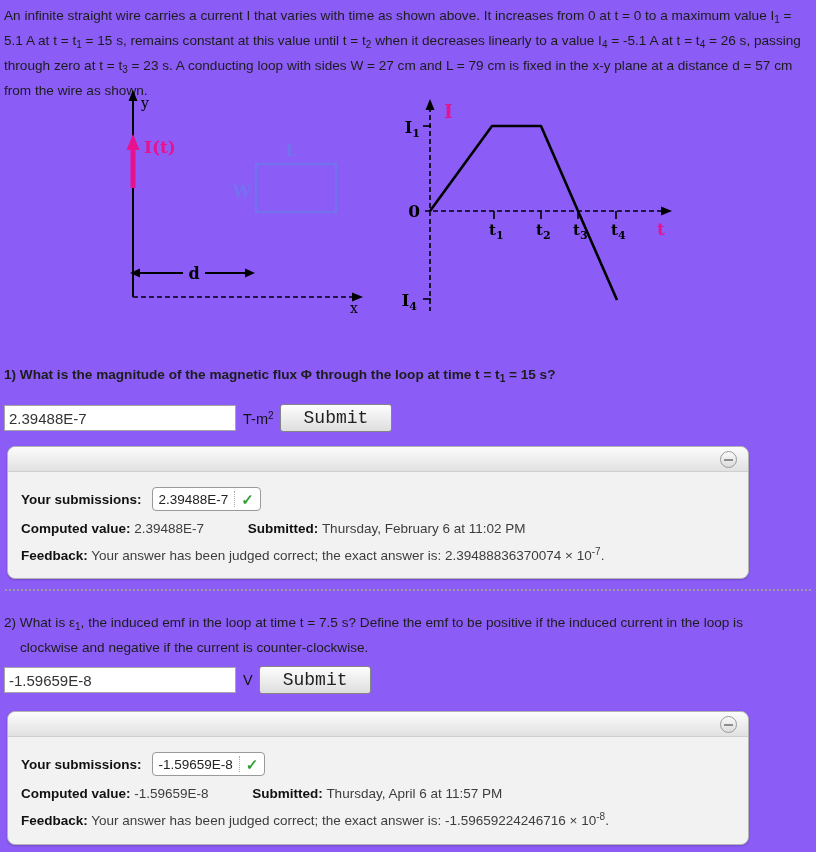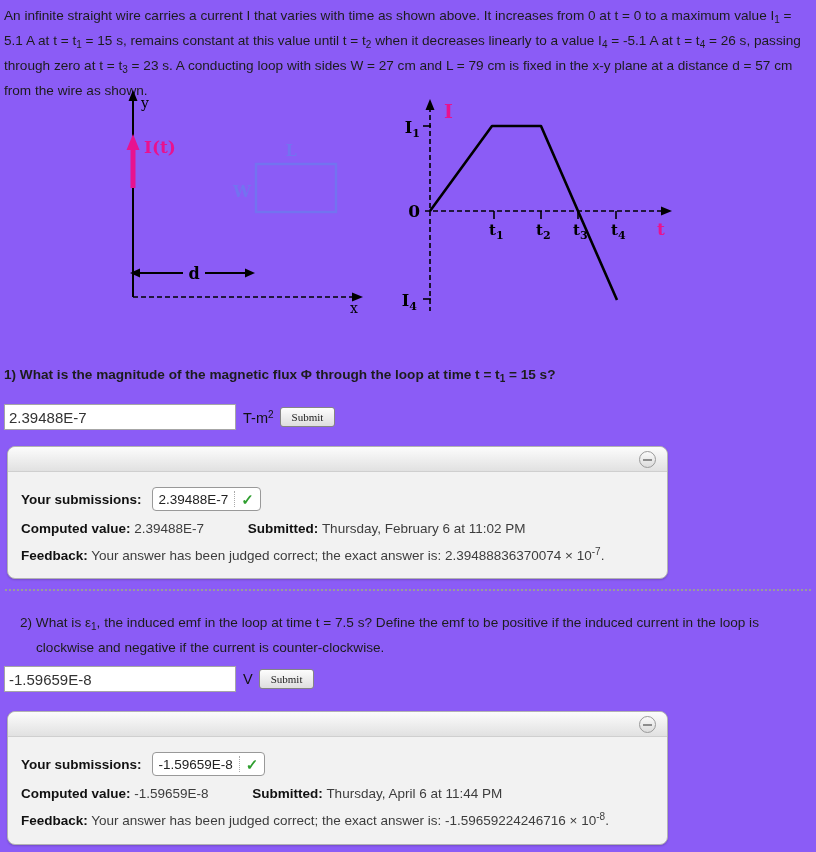--- a/index.html
+++ b/index.html
@@ -13,36 +13,36 @@
 
   #problem { position:absolute; left:4px; top:5px; width:806px;
     font-size:13.6px; line-height:21px; color:#1c1c1c; }
 
   .fig { position:absolute; }
   #fig-wire  { left:125px; top:90px; }
   #fig-graph { left:383px; top:93px; }
 
   .qtext { position:absolute; left:4px; font-size:13.6px; line-height:21px; color:#1c1c1c; }
   #q1-text { top:364px; width:800px;font-weight:bold; }
-  #q2-text { top:612px; width:788px; padding-left:16px; text-indent:-16px;margin-left:16px; }
+  #q2-text { top:612px; width:788px; padding-left:16px; text-indent:-16px; }
 
   .answer-row { position:absolute; left:4px; display:flex; align-items:center; }
   #q1-row { top:404px; } #q2-row { top:666px; }
   .answer-input {
     width:232px; height:26px; border:1px solid #a6a6a6; background:#fff;
     font-family:"Liberation Sans", sans-serif; font-size:15px; color:#333; padding:0 4px;
   }
   .unit { font-size:14.5px; color:#111; margin:0 6px 0 7px; white-space:nowrap; }
   .submit-btn {
-    font-family:Liberation Serif, serif; font-size:11px; color:#222;
-    padding:3px 11px; border:1px solid #858585; border-radius:3px;
+    font-family:Liberation Mono, monospace; font-size:18px; color:#222;
+    padding:3px 23px; border:1px solid #858585; border-radius:3px;
     background:linear-gradient(#fdfdfd,#dedede); cursor:pointer;
   }
 
-  .panel { position:absolute; left:7px; width:661px;
+  .panel { position:absolute; left:7px; width:742px;
     border:1px solid #b3b3b3; border-radius:8px; background:#f2f2f2;
     box-shadow:0 1px 2px rgba(0,0,0,.18); }
   #panel1 { top:446px; height:133px; }
   #panel2 { top:711px; height:134px; }
   .panel-header { position:relative; height:25px;
     background:linear-gradient(#fcfcfc,#e1e1e1);
     border-bottom:1px solid #cfcfcf; border-radius:8px 8px 0 0; }
   .collapse-btn { position:absolute; right:11px; top:4px; width:17px; height:17px;
     border:1px solid #9a9a9a; border-radius:50%;
     background:linear-gradient(#fafafa,#dcdcdc);
@@ -183,21 +183,21 @@
           <span class="chip-value">-1.59659E-8</span>
           <span class="chip-sep"></span>
           <span class="chip-check">✓</span>
         </span>
       </div>
       <div class="kv-row">
         <span class="lbl">Computed value:</span>
         <span class="kv-value">-1.59659E-8</span>
         <span class="submitted-group">
           <span class="lbl">Submitted:</span>
-          <span class="kv-value">Thursday, April 6 at 11:44 PM</span>
+          <span class="kv-value">Thursday, April 6 at 11:57 PM</span>
         </span>
       </div>
       <div class="fb-row">
         <span class="lbl">Feedback:</span>
         <span class="fb-value">Your answer has been judged correct; the exact answer is: -1.59659224246716 × 10<sup>-8</sup>.</span>
       </div>
     </div>
   </div>
 
 </div>

